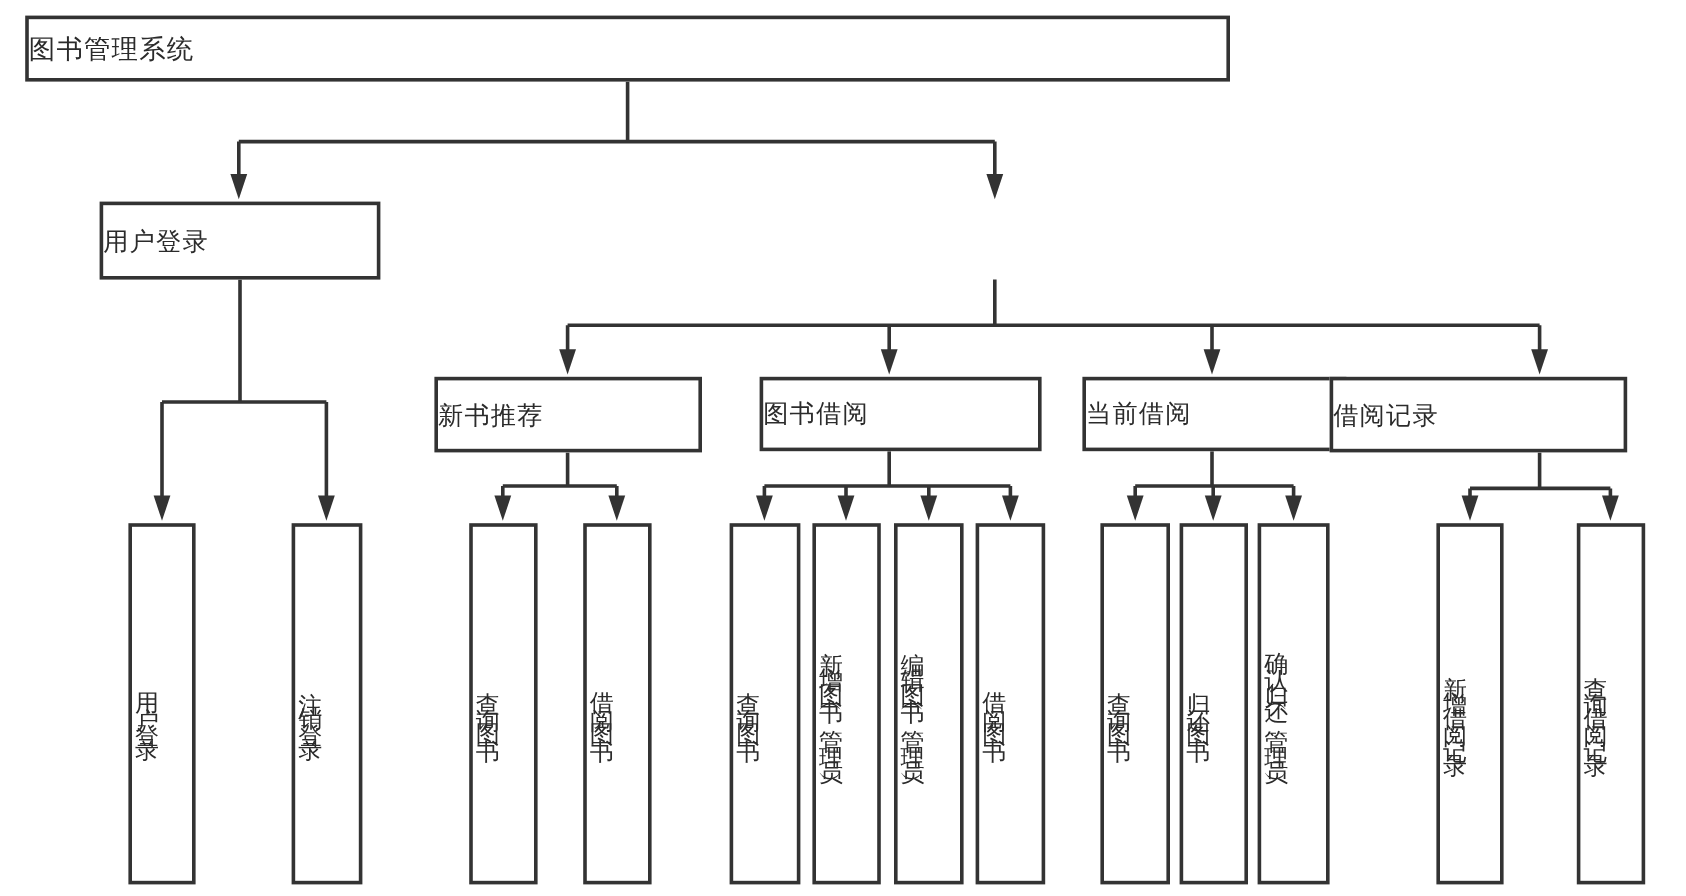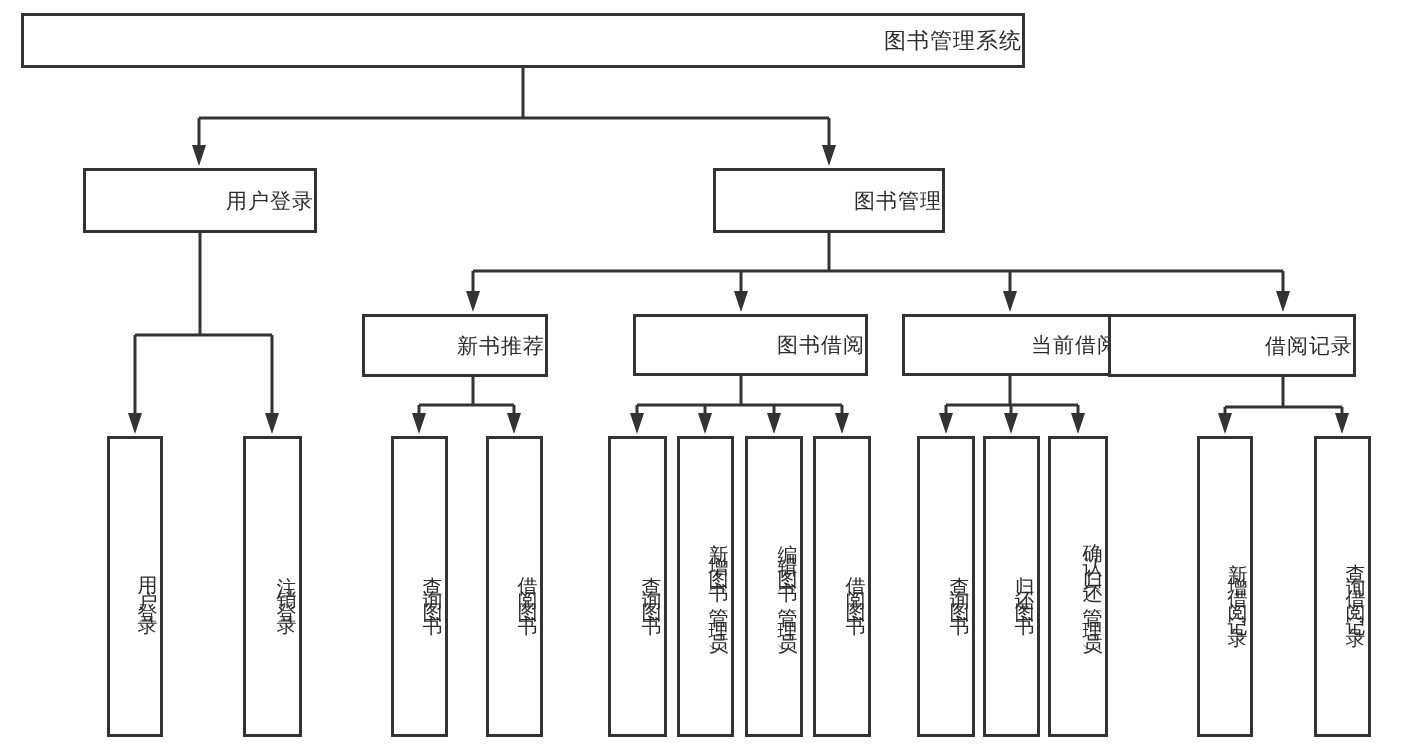--- a/index.html
+++ b/index.html
@@ -5,21 +5,21 @@
   html,body { margin:0; padding:0; background:#ffffff; }
   body { font-family: "Liberation Sans", "DejaVu Sans", sans-serif; }
   .stage {
     position:relative; width:1405px; height:747px;
     background:#ffffff; overflow:hidden;
   }
   .wires { position:absolute; left:0; top:0; width:1405px; height:747px; }
   .box {
     position:absolute; box-sizing:border-box;
     border:3px solid #333333; background:#ffffff;
-    display:flex; align-items:center; justify-content:flex-end;
+    display:flex; align-items:center; justify-content:flex-start;
     z-index:1;
   }
   .hbox .lbl {
     font-size:21px; color:#2b2b2b; letter-spacing:1px; white-space:nowrap;
   }
   .root-box .lbl { font-size:22px; }
   .vbox .lbl {
     writing-mode:vertical-rl; text-orientation:mixed;
     font-size:20px; letter-spacing:13px; line-height:1.2;
     color:#2b2b2b; white-space:nowrap;
@@ -67,25 +67,22 @@
     </g>
   </svg>
 
   <div class="box hbox root-box" style="left:21px;top:13px;width:1004px;height:55px">
     <span class="lbl">图书管理系统</span>
   </div>
 
   <div class="box hbox" style="left:83px;top:168px;width:234px;height:65px">
     <span class="lbl">用户登录</span>
   </div>
-  <div class="box hbox" style="left:713px;top:168px;width:232px;height:65px">
-    <span class="lbl">图书管理</span>
-  </div>
 
-  <div class="box hbox" style="left:362px;top:314px;width:186px;height:63px">
+  <div class="box hbox" style="left:362px;top:314px;width:223px;height:63px">
     <span class="lbl">新书推荐</span>
   </div>
   <div class="box hbox" style="left:633px;top:314px;width:235px;height:62px">
     <span class="lbl">图书借阅</span>
   </div>
   <div class="box hbox" style="left:902px;top:314px;width:220px;height:62px">
     <span class="lbl">当前借阅</span>
   </div>
   <div class="box hbox" style="left:1108px;top:314px;width:248px;height:63px">
     <span class="lbl">借阅记录</span>

